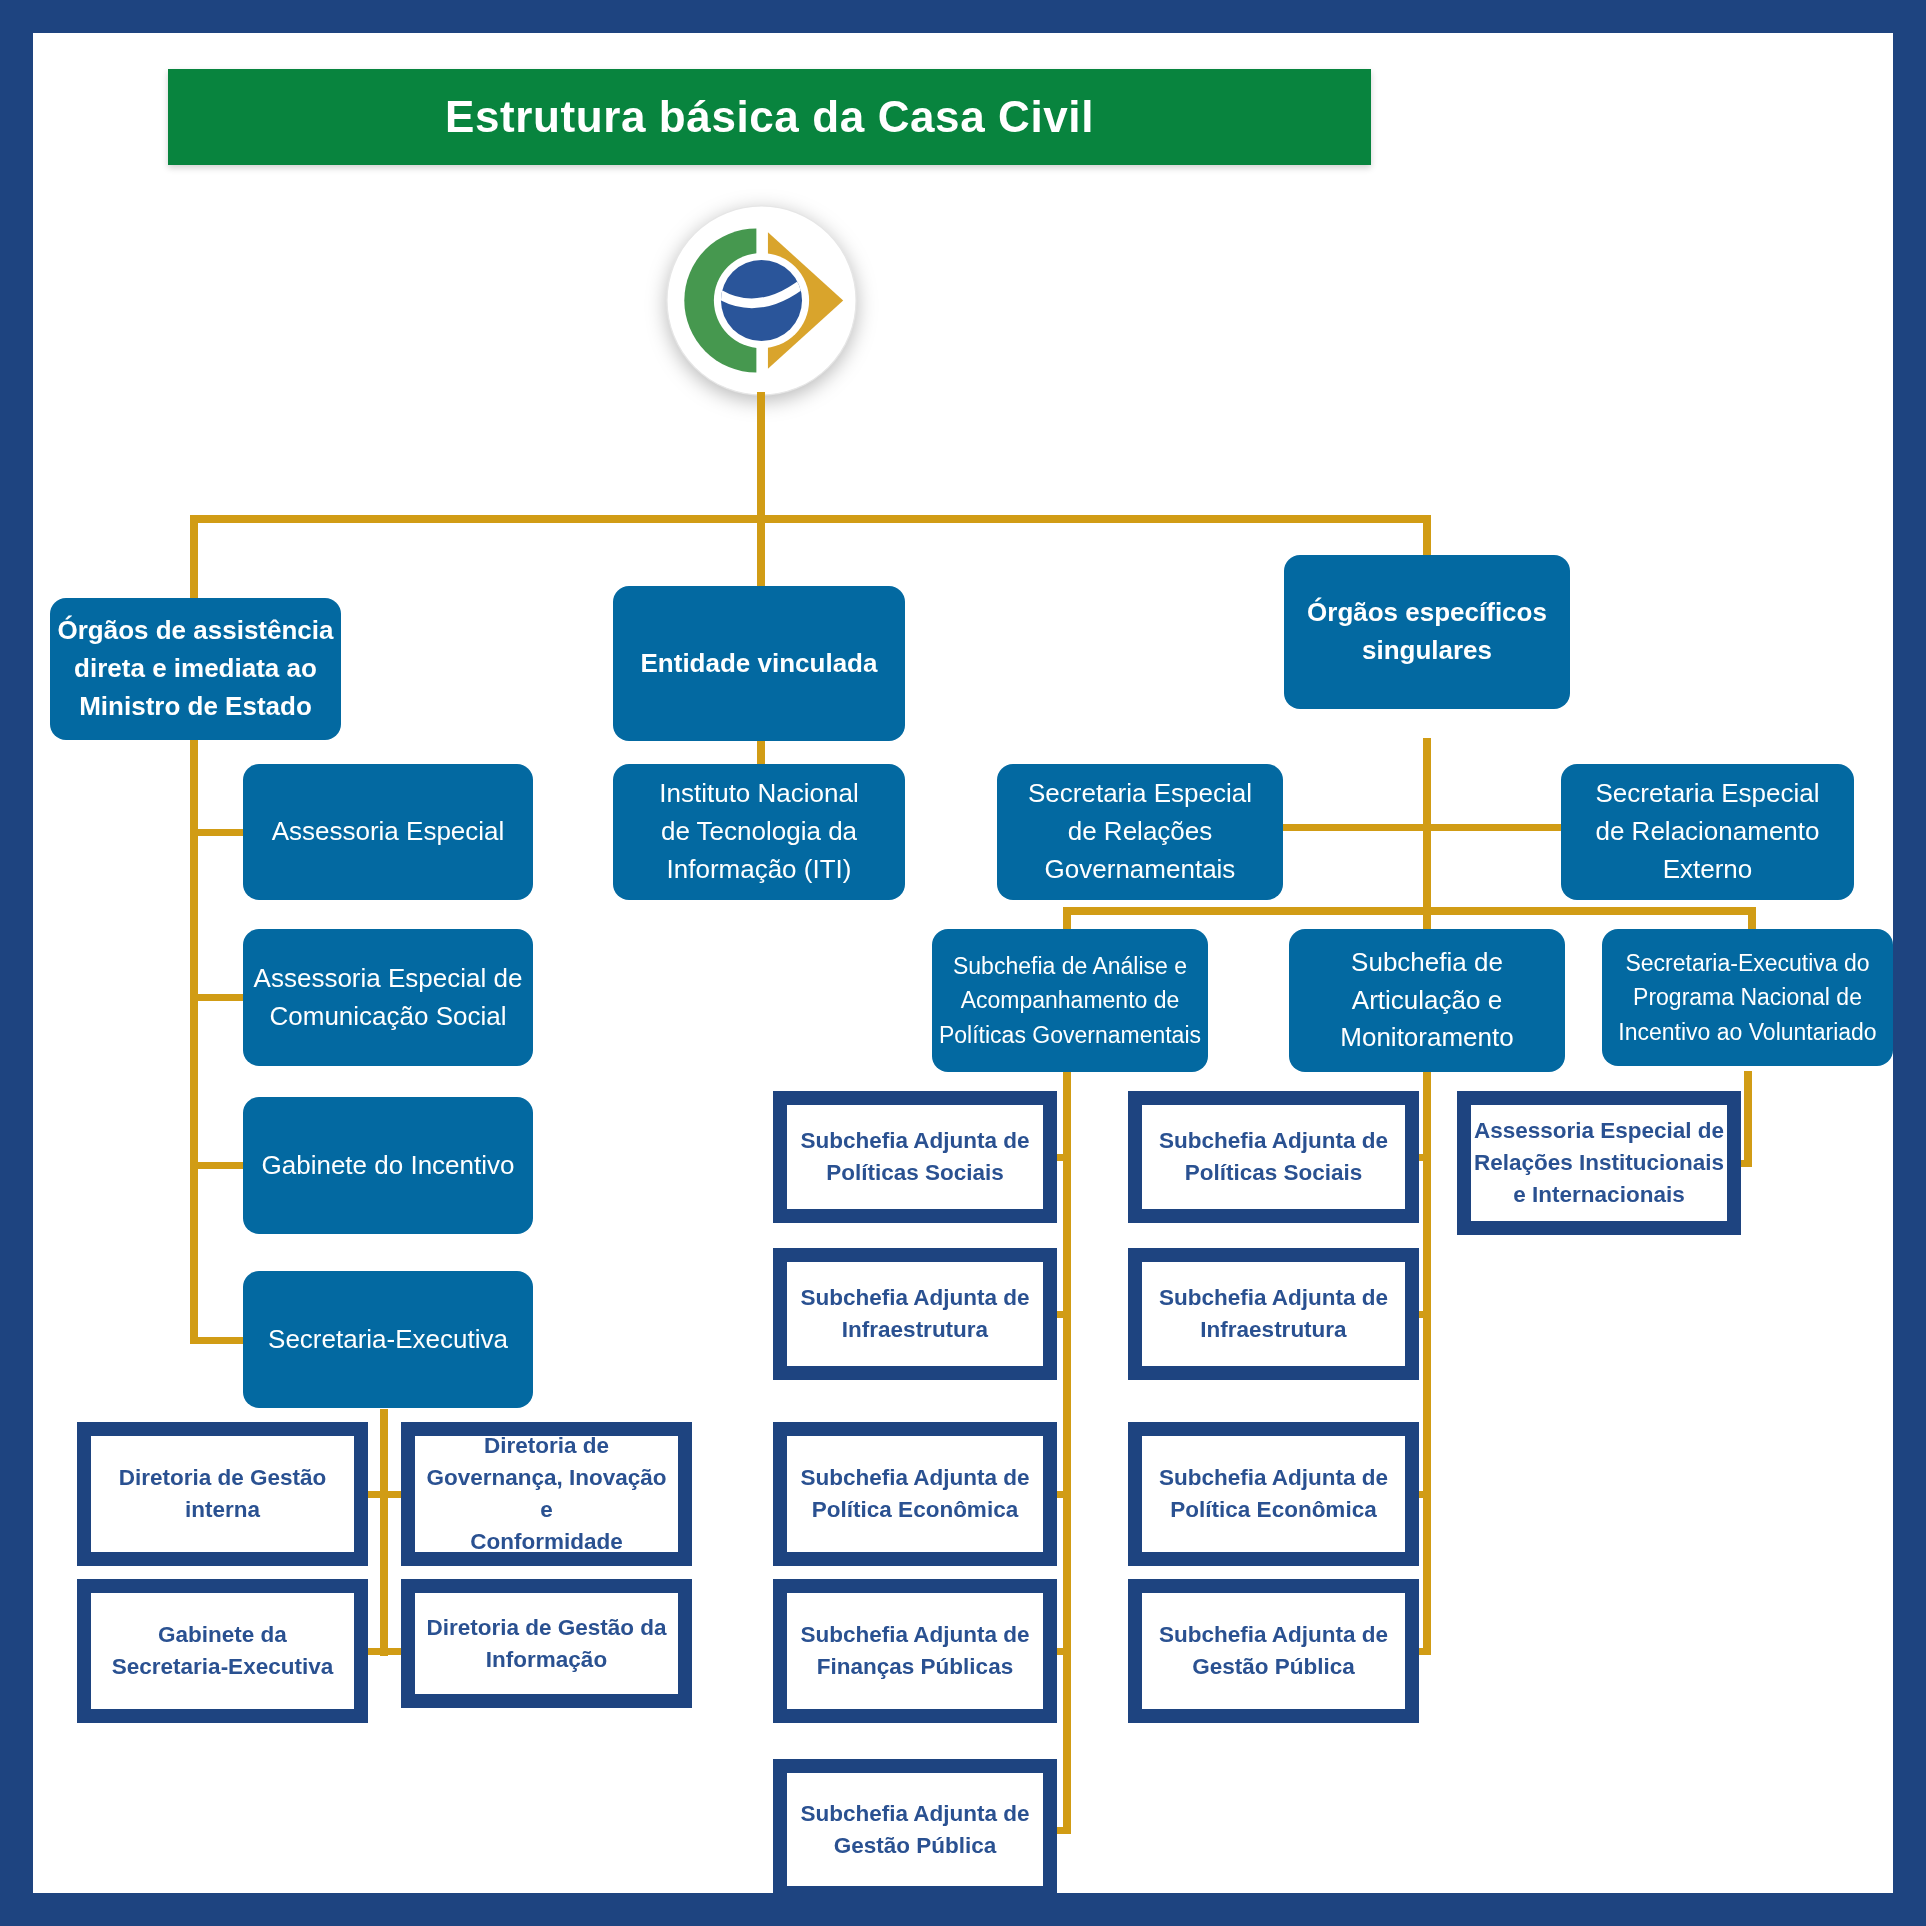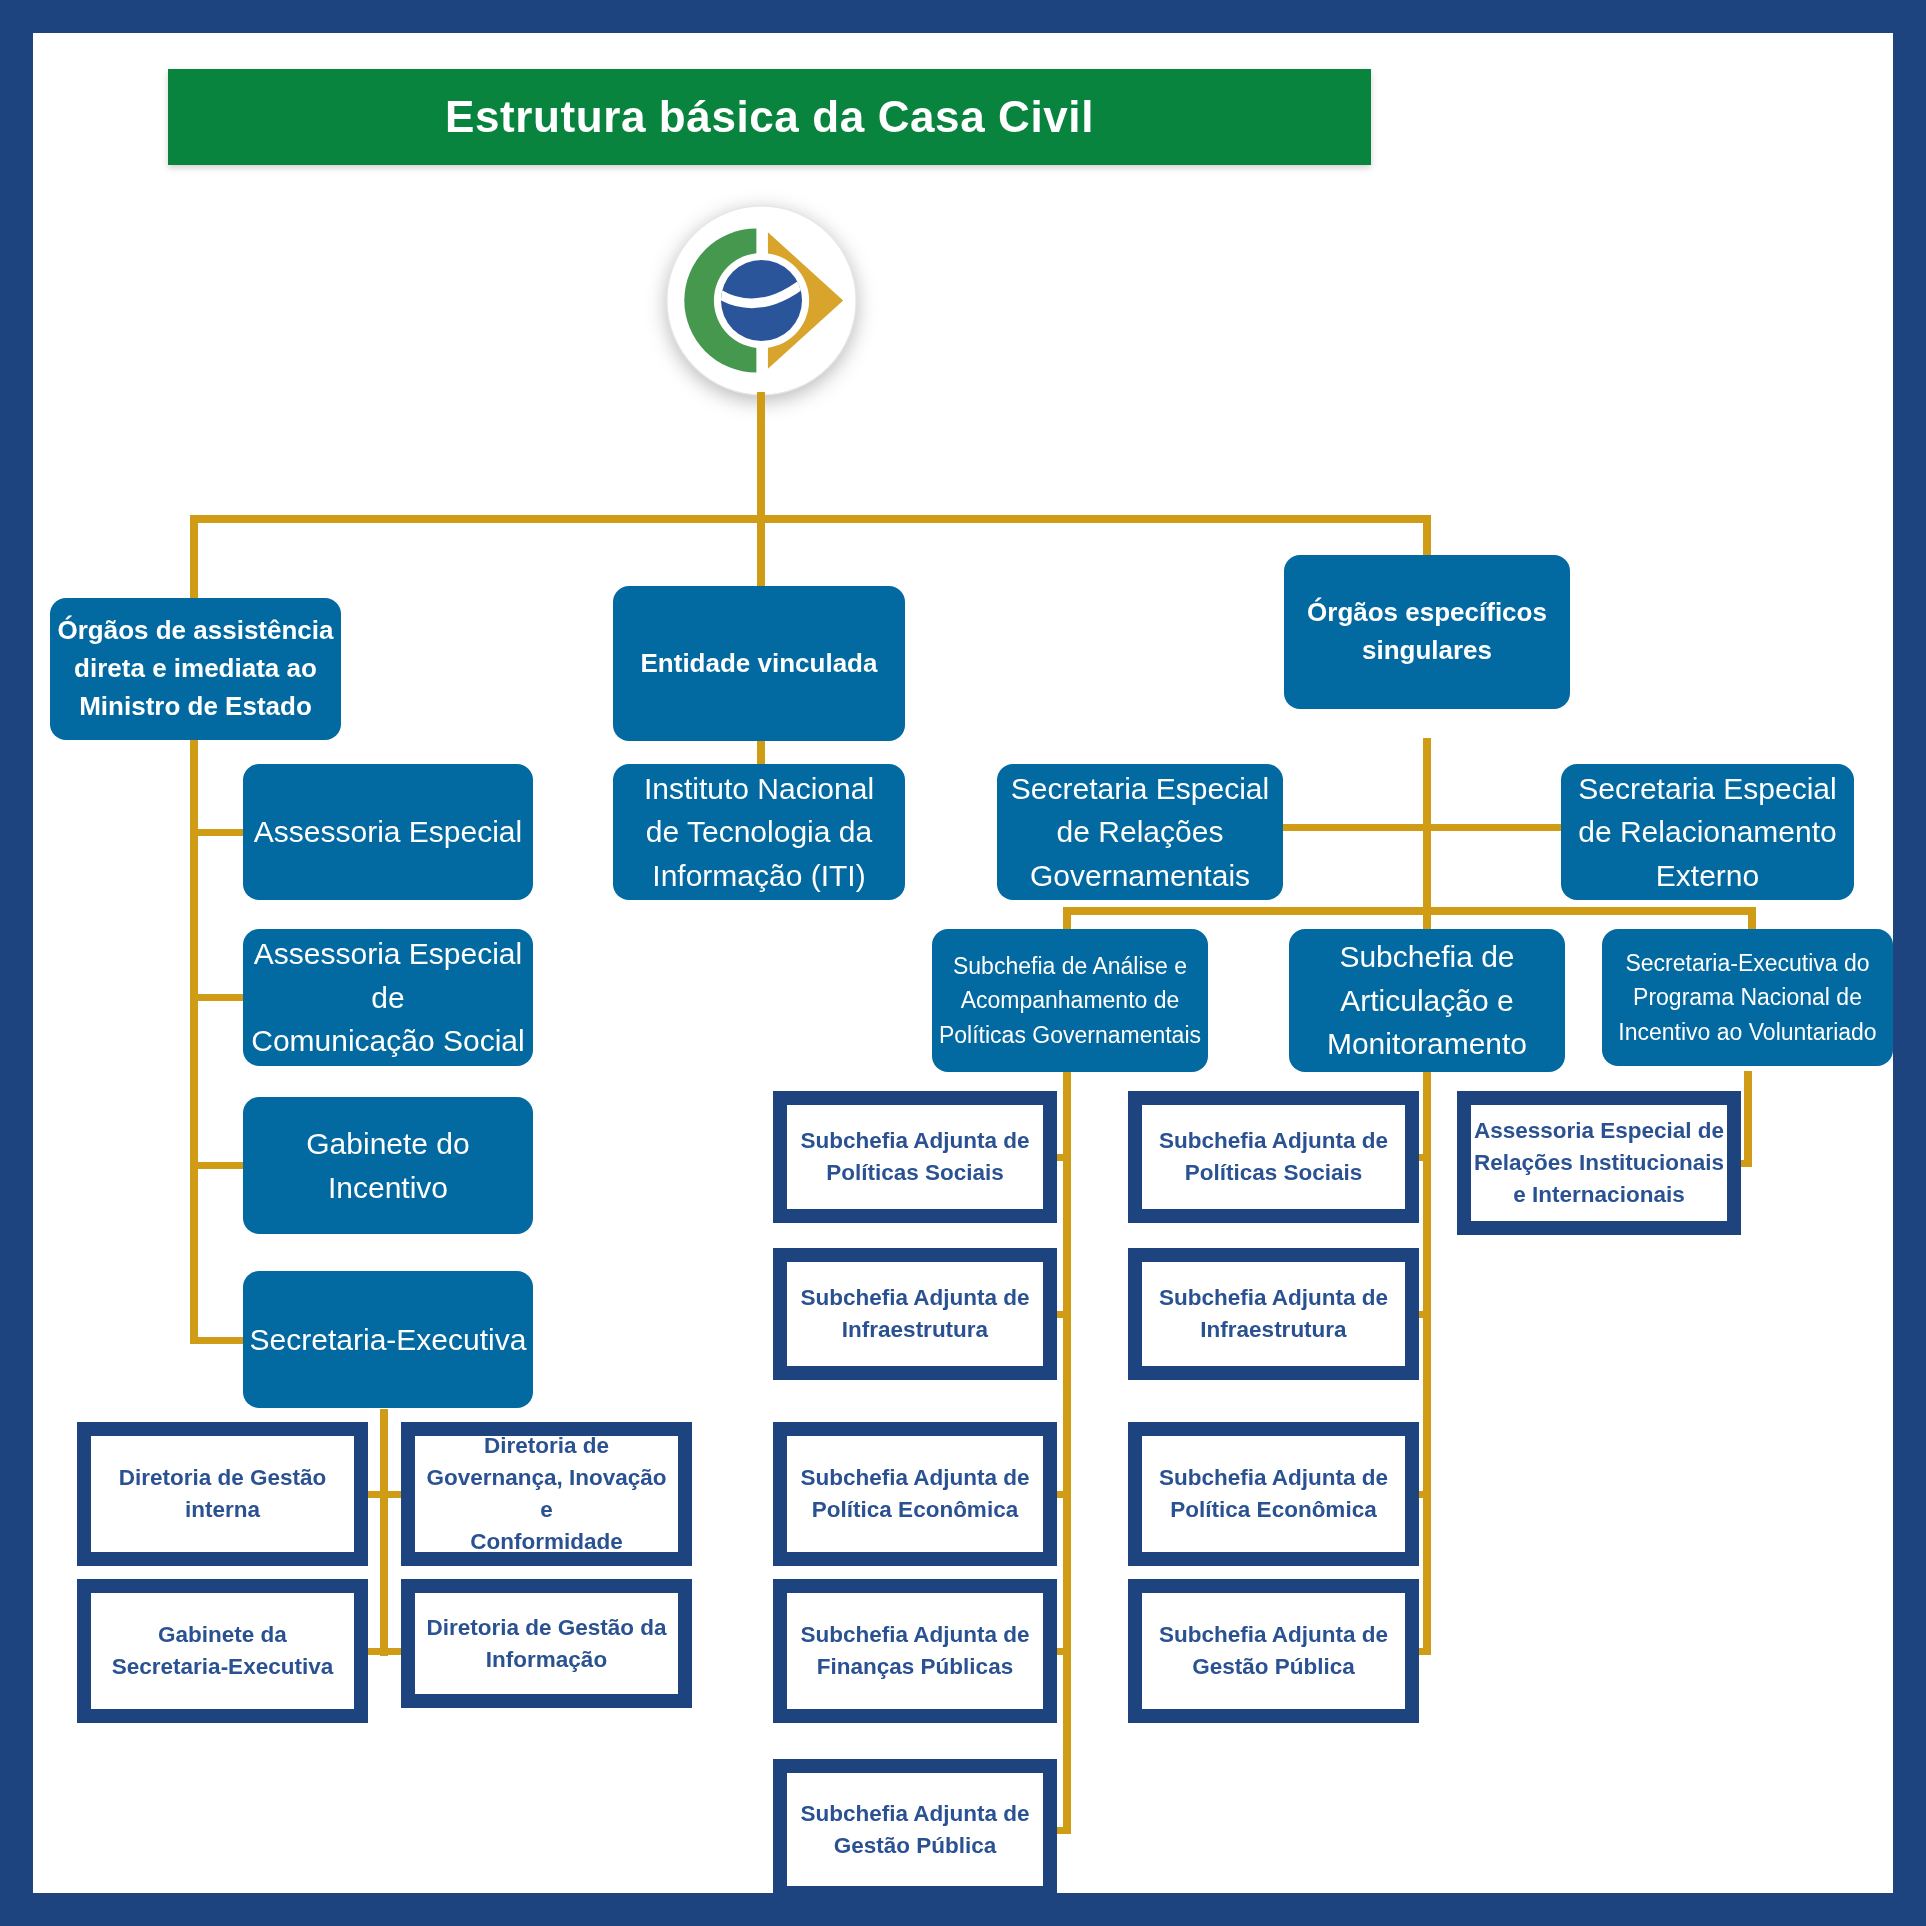--- a/index.html
+++ b/index.html
@@ -4,21 +4,21 @@
 <style>
   html,body{margin:0;padding:0;background:#ffffff;}
   body{width:1926px;height:1926px;position:relative;font-family:"Liberation Sans",sans-serif;}
   .frame{position:absolute;left:0;top:0;width:1926px;height:1926px;border:33px solid #1E4480;box-sizing:border-box;background:#ffffff;}
   .banner{position:absolute;left:168px;top:69px;width:1203px;height:96px;background:#08843E;display:flex;align-items:center;justify-content:center;box-shadow:0 2.6px 6.4px rgba(0,0,0,.18);text-align:center;}
   .banner span{color:#ffffff;font-size:44px;font-weight:700;letter-spacing:0.6px;}
   .logo{position:absolute;left:665px;top:204px;width:193px;height:193px;filter:drop-shadow(0 5.1px 10.3px rgba(0,0,0,.28));}
   .line{position:absolute;background:#D19C15;}
   .node{position:absolute;box-sizing:border-box;display:flex;align-items:center;justify-content:center;text-align:center;}
   .dark{background:#0369a1;color:#ffffff;border-radius:16px;}
-  .dark span{white-space:pre-line;font-size:30px;line-height:1.45;padding:0 5.1px;}
+  .dark span{white-space:pre-line;font-size:26px;line-height:1.45;padding:0 5.1px;}
   .dark.hdr span{font-weight:700;font-size:26px;}
   .dark.fs-s span{font-size:23px;line-height:1.5;}
   .white{background:#ffffff;border:14px solid #1E4480;color:#2A5191;}
   .white span{white-space:pre-line;font-weight:700;font-size:22.5px;line-height:1.42;padding:0 2.6px;}
 </style>
 </head>
 <body>
 
 <div class="frame"></div>
 

